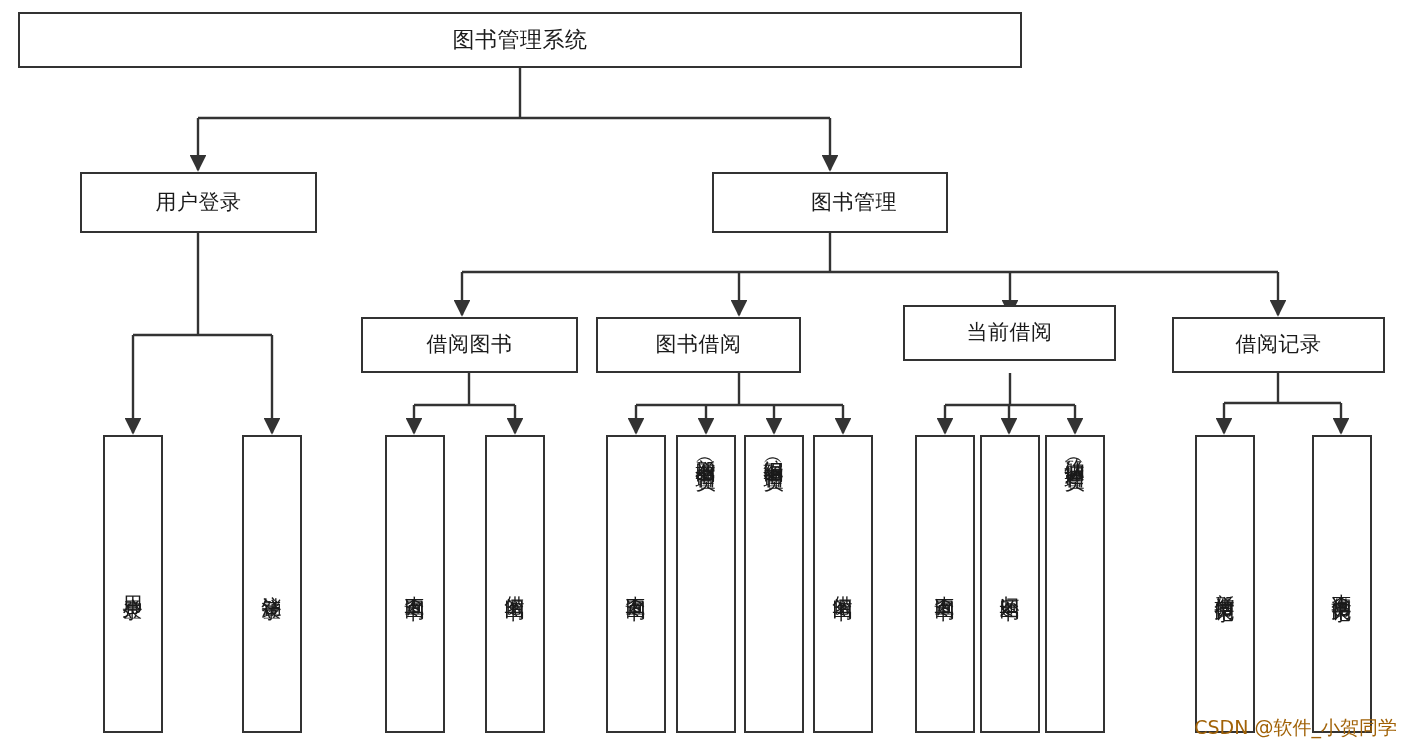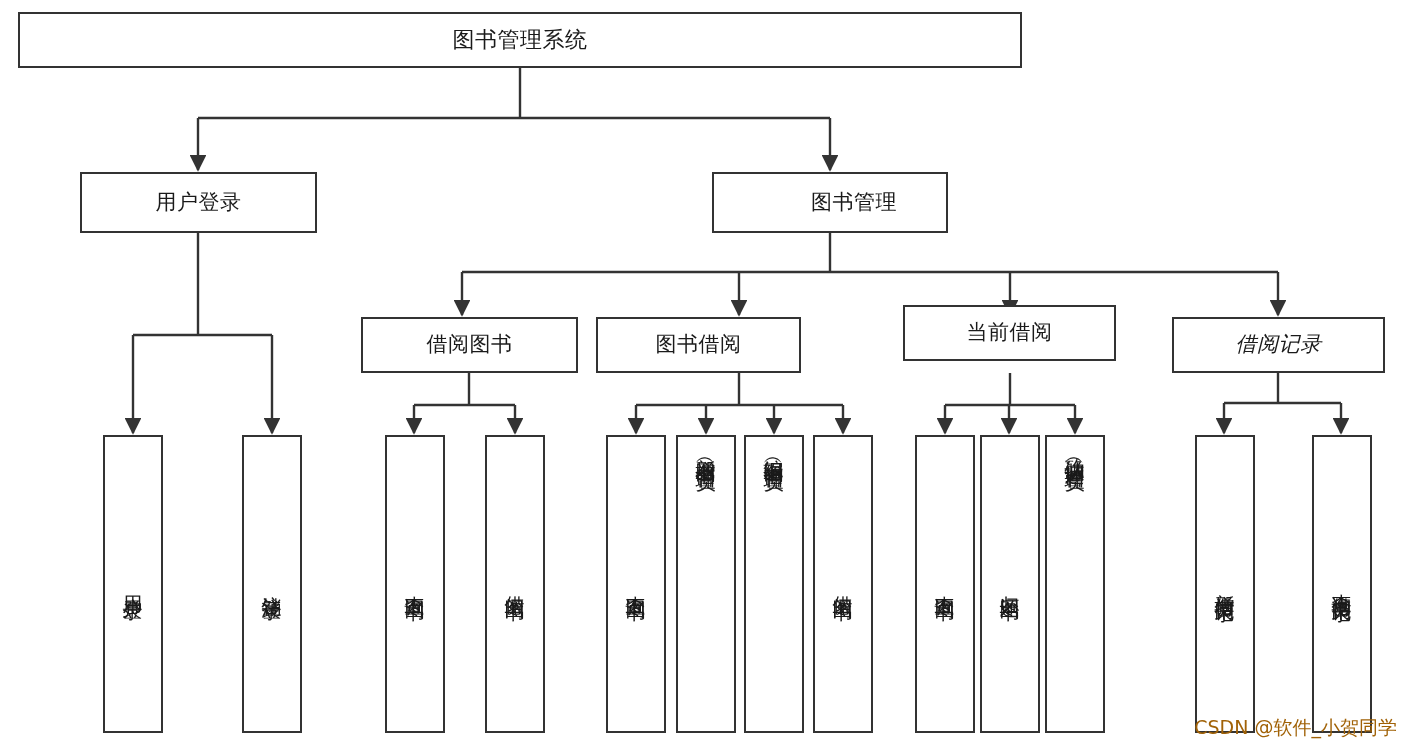--- a/index.html
+++ b/index.html
@@ -150,21 +150,21 @@
   </div>
 
   <div class="node horiz" style="left:596px; top:317px; width:205px; height:56px;">
     <span class="node-label">图书借阅</span>
   </div>
 
   <div class="node horiz" style="left:903px; top:305px; width:213px; height:56px;">
     <span class="node-label">当前借阅</span>
   </div>
 
-  <div class="node horiz" style="left:1172px; top:317px; width:213px; height:56px;font-style:italic;">
+  <div class="node horiz" style="left:1172px; top:317px; width:213px; height:56px;">
     <span class="node-label">借阅记录</span>
   </div>
 
   <div class="node vert centered" style="left:103px; top:435px; width:60px; height:298px;">
     <span class="node-label">用户登录</span>
   </div>
 
   <div class="node vert centered" style="left:242px; top:435px; width:60px; height:298px;">
     <span class="node-label">注销登录</span>
   </div>

